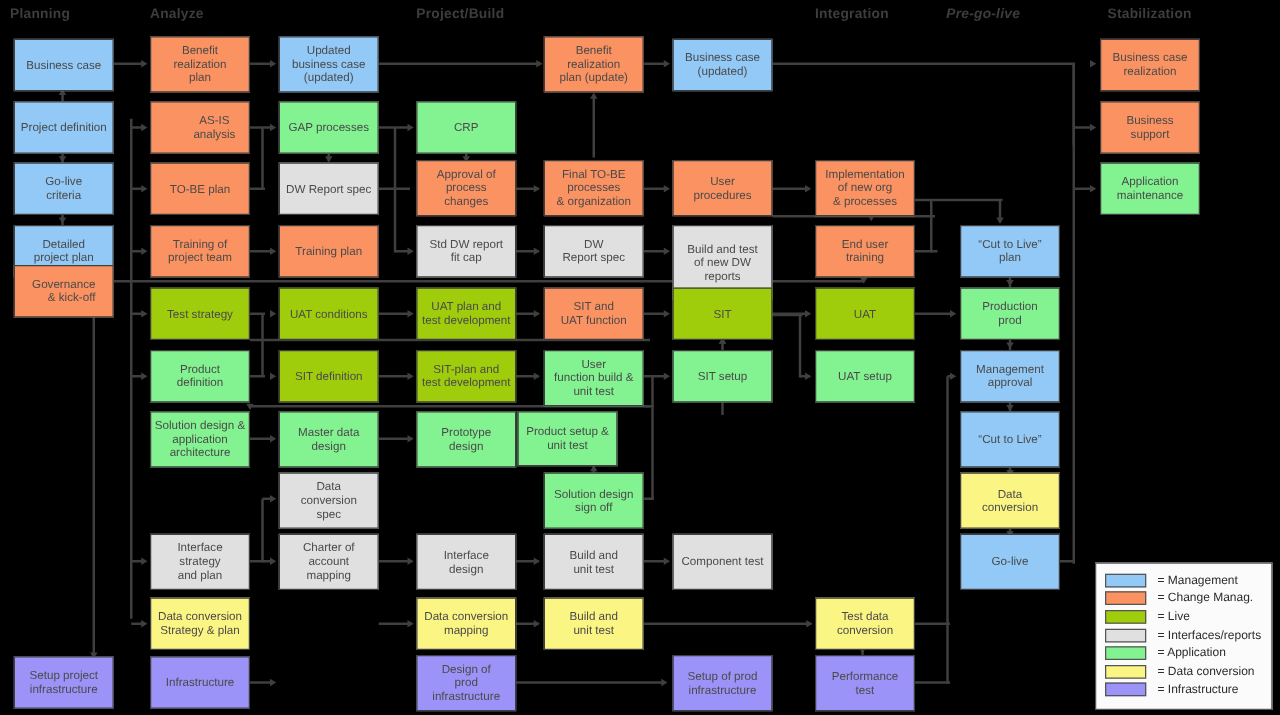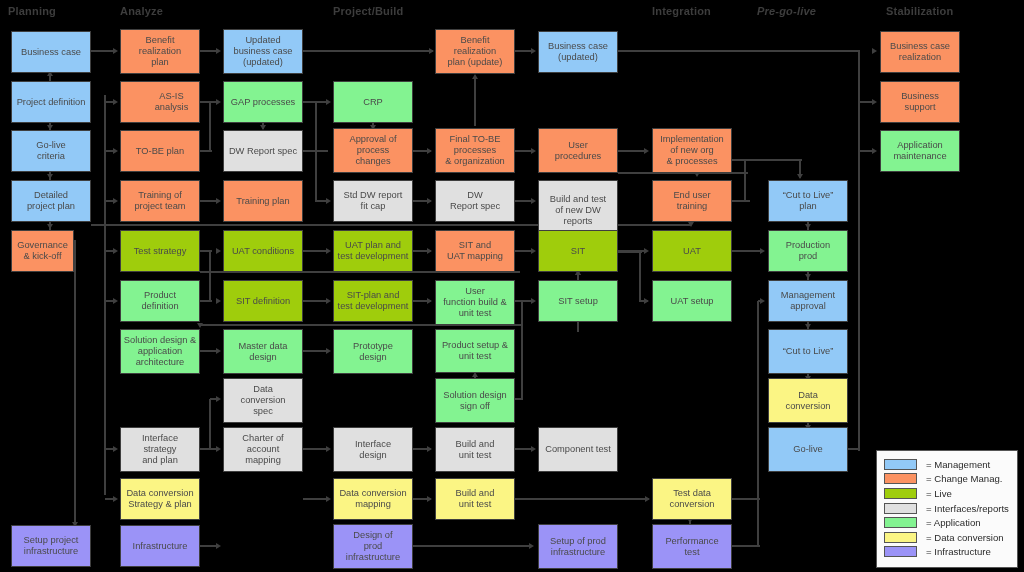--- a/index.html
+++ b/index.html
@@ -216,21 +216,21 @@
       <div class="edge h" style="left: 200px; top: 271.2px; width: 320px;"></div>
       <div class="arrow ar-u" style="left: 575px; top: 270px;"></div>
     </div>
   <div id="nodes">
       <div class="node c-mgmt" style="left: 11px; top: 31px; width: 80px; height: 42px;">Business case</div>
       <div class="node c-mgmt" style="left: 11px; top: 81px; width: 80px; height: 42px;">Project definition</div>
       <div class="node c-mgmt" style="left: 11px; top: 130px; width: 80px; height: 42px;">Go-live
 criteria</div>
       <div class="node c-mgmt" style="left: 11px; top: 180px; width: 80px; height: 42px;">Detailed
 project plan</div>
-      <div class="node c-change" style="left: 11px; top: 230px; width: 63px; height: 42px;">Governance
+      <div class="node c-change" style="left: 11px; top: 212px; width: 80px; height: 42px; text-align: right;">Governance
 &amp; kick-off</div>
       <div class="node c-infra" style="left: 11px; top: 525px; width: 80px; height: 42px;">Setup project
 infrastructure</div>
       <div class="node c-change" style="left: 120px; top: 29px; width: 80px; height: 45px;">Benefit
 realization
 plan</div>
       <div class="node c-change" style="left: 120px; top: 81px; width: 80px; height: 42px; padding-left: 25px;">AS-IS analysis</div>
       <div class="node c-change" style="left: 120px; top: 130px; width: 80px; height: 42px;">TO-BE plan</div>
       <div class="node c-change" style="left: 120px; top: 180px; width: 80px; height: 42px;">Training of
 project team</div>
@@ -283,25 +283,25 @@
 mapping</div>
       <div class="node c-infra" style="left: 333px; top: 524px; width: 80px; height: 45px;">Design of
 prod
 infrastructure</div>
       <div class="node c-change" style="left: 435px; top: 128px; width: 80px; height: 45px;">Final TO-BE
 processes
 &amp; organization</div>
       <div class="node c-iface" style="left: 435px; top: 180px; width: 80px; height: 42px;">DW
 Report spec</div>
       <div class="node c-change" style="left: 435px; top: 230px; width: 80px; height: 42px;">SIT and
-UAT mapping</div>
+UAT function</div>
       <div class="node c-app" style="left: 435px; top: 280px; width: 80px; height: 45px;">User
 function build &amp;
 unit test</div>
-      <div class="node c-app" style="left: 435px; top: 329px; width: 80px; height: 44px;">Product setup &amp;
+      <div class="node c-app" style="left: 414px; top: 329px; width: 80px; height: 44px;">Product setup &amp;
 unit test</div>
       <div class="node c-app" style="left: 435px; top: 378px; width: 80px; height: 45px;">Solution design
 sign off</div>
       <div class="node c-iface" style="left: 435px; top: 427px; width: 80px; height: 45px;">Build and
 unit test</div>
       <div class="node c-data" style="left: 435px; top: 478px; width: 80px; height: 42px;">Build and
 unit test</div>
       <div class="node c-mgmt" style="left: 538px; top: 31px; width: 80px; height: 42px;">Business case
 (updated)</div>
       <div class="node c-change" style="left: 538px; top: 128px; width: 80px; height: 45px;">User

